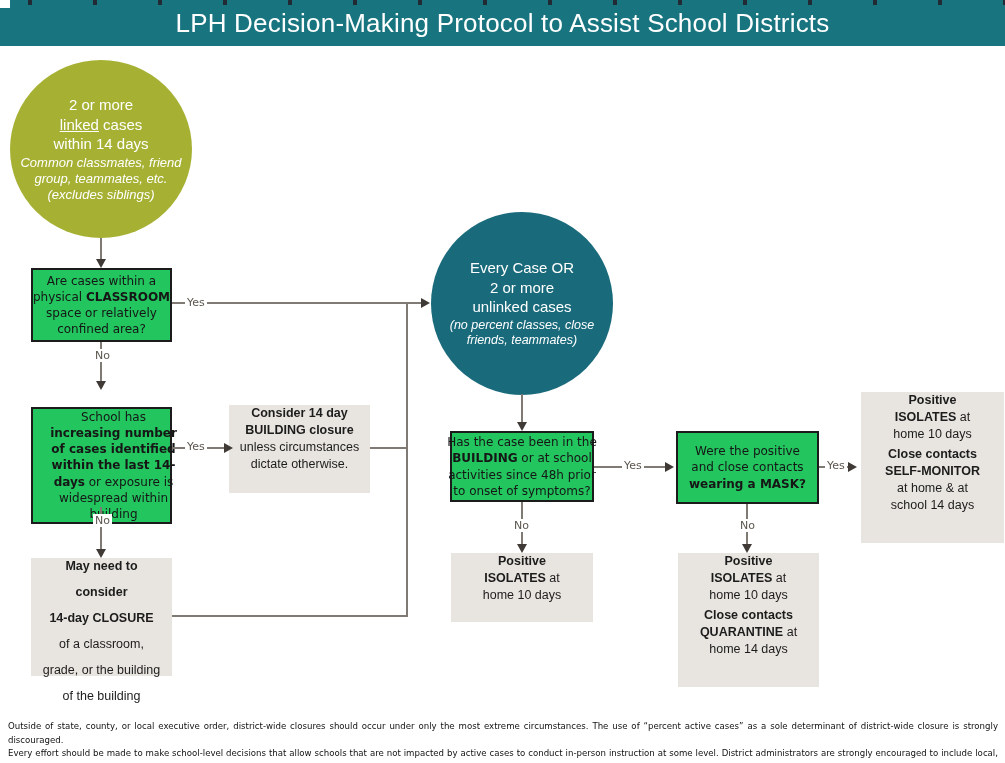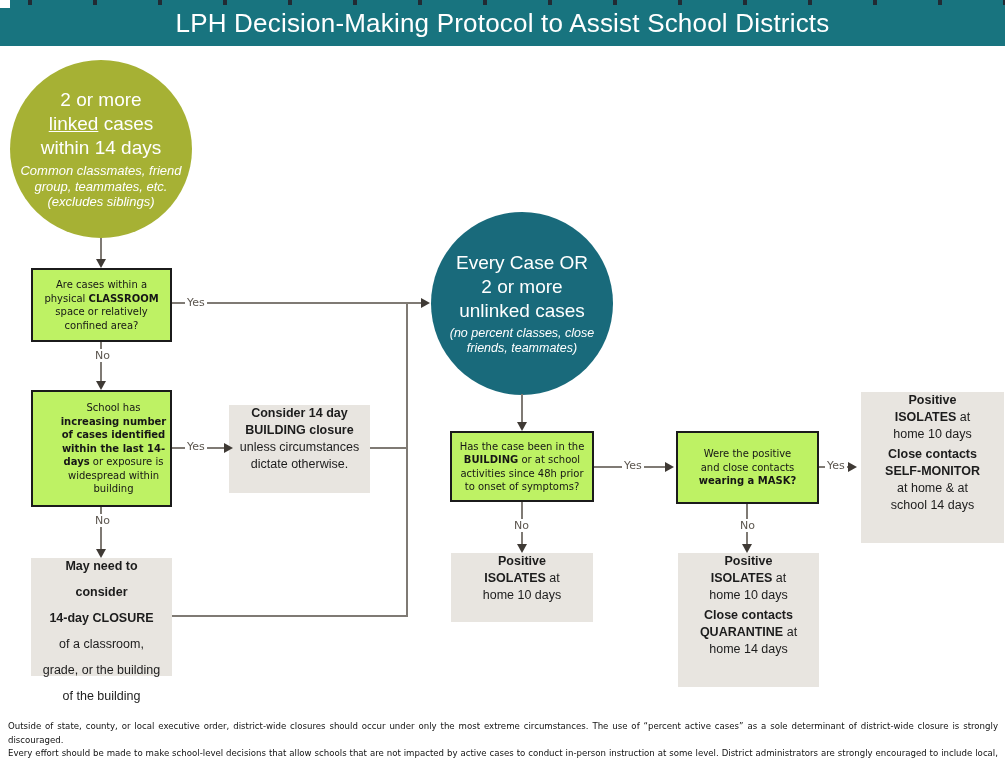--- a/index.html
+++ b/index.html
@@ -22,29 +22,29 @@
     position:absolute; left:0; top:0; width:100%; height:46px; line-height:47px;
     text-align:center; color:#ffffff; font-size:26px; font-weight:400; letter-spacing:0.2px;
   }
   
   .circle {
     position:absolute; border-radius:50%; color:#fff; text-align:center;
     display:flex; flex-direction:column; align-items:center; justify-content:center;
   }
   .circle.green { left:10px; top:60px; width:182px; height:178px; background:#a6b134; }
   .circle.teal  { left:431px; top:212px; width:182px; height:183px; background:#196a7b; }
-  .circle .main { font-size:19px; line-height:1.28; white-space:nowrap; }
+  .circle .main { font-size:15px; line-height:1.28; white-space:nowrap; }
   .circle .note { font-size:13px; font-style:italic; line-height:1.22; margin-top:2px; white-space:nowrap; }
   .circle.teal .note { font-size:12.5px; }
   .u { text-decoration:underline; }
   
   .dbox {
-    position:absolute; box-sizing:border-box; background:#bef264; border:2px solid #1b1b1b;
+    position:absolute; box-sizing:border-box; background:#22c55e; border:2px solid #1b1b1b;
     display:flex; align-items:center; justify-content:center; text-align:center;
-    font-family:"DejaVu Sans", sans-serif; font-size:10px; line-height:1.35; color:#161616;
+    font-family:"DejaVu Sans", sans-serif; font-size:12px; line-height:1.35; color:#161616;
   }
   .dbox div { white-space:nowrap; }
   
   .gbox {
     position:absolute; box-sizing:border-box; background:#e8e5e0;
     display:flex; flex-direction:column; align-items:center; justify-content:flex-start; text-align:center;
     font-size:12.5px; line-height:1.36; color:#1c1c1c;
   }
   .gbox div { white-space:nowrap; }
   .gap { margin-top:3px; }
@@ -105,21 +105,21 @@
 
   <div class="dbox" style="left:31px; top:268px; width:141px; height:74px;">
     <div>
       <span>Are cases within a</span><br>
       <span>physical </span><span class="b">CLASSROOM</span><br>
       <span>space or relatively</span><br>
       <span>confined area?</span>
     </div>
   </div>
 
-  <div class="dbox" style="left:31px; top:390px; width:141px; height:117px;padding-left:24px;">
+  <div class="dbox" style="left:31px; top:407px; width:141px; height:117px;padding-left:24px;">
     <div>
       <span>School has</span><br>
       <span class="b">increasing number</span><br>
       <span class="b">of cases identified</span><br>
       <span class="b">within the last 14-</span><br>
       <span class="b">days</span><span> or exposure is</span><br>
       <span>widespread within</span><br>
       <span>building</span>
     </div>
   </div>

